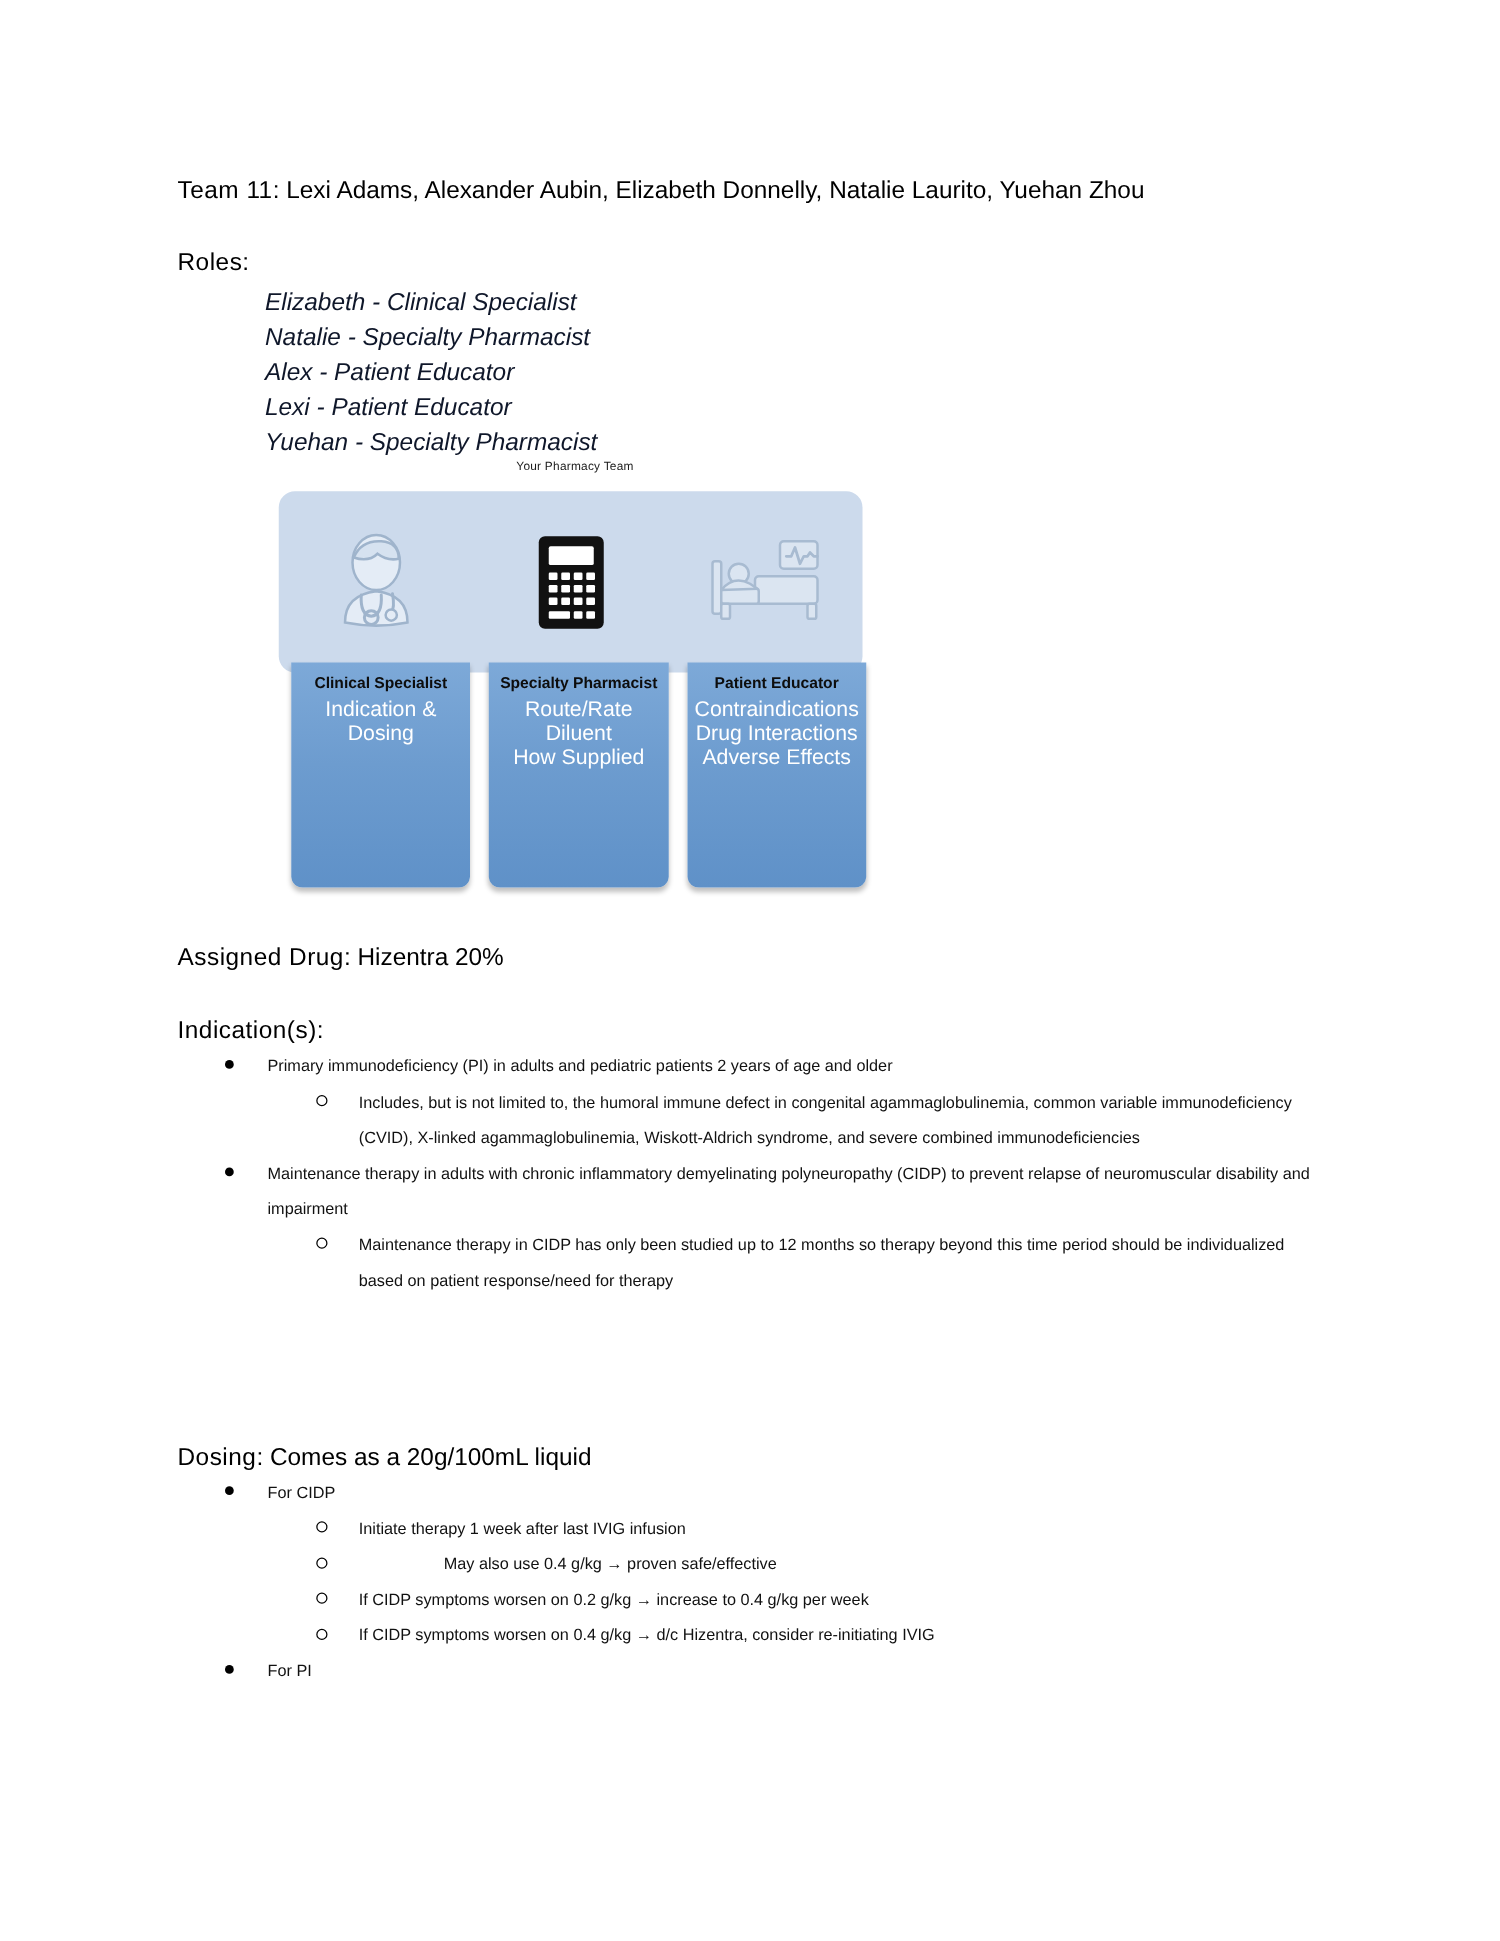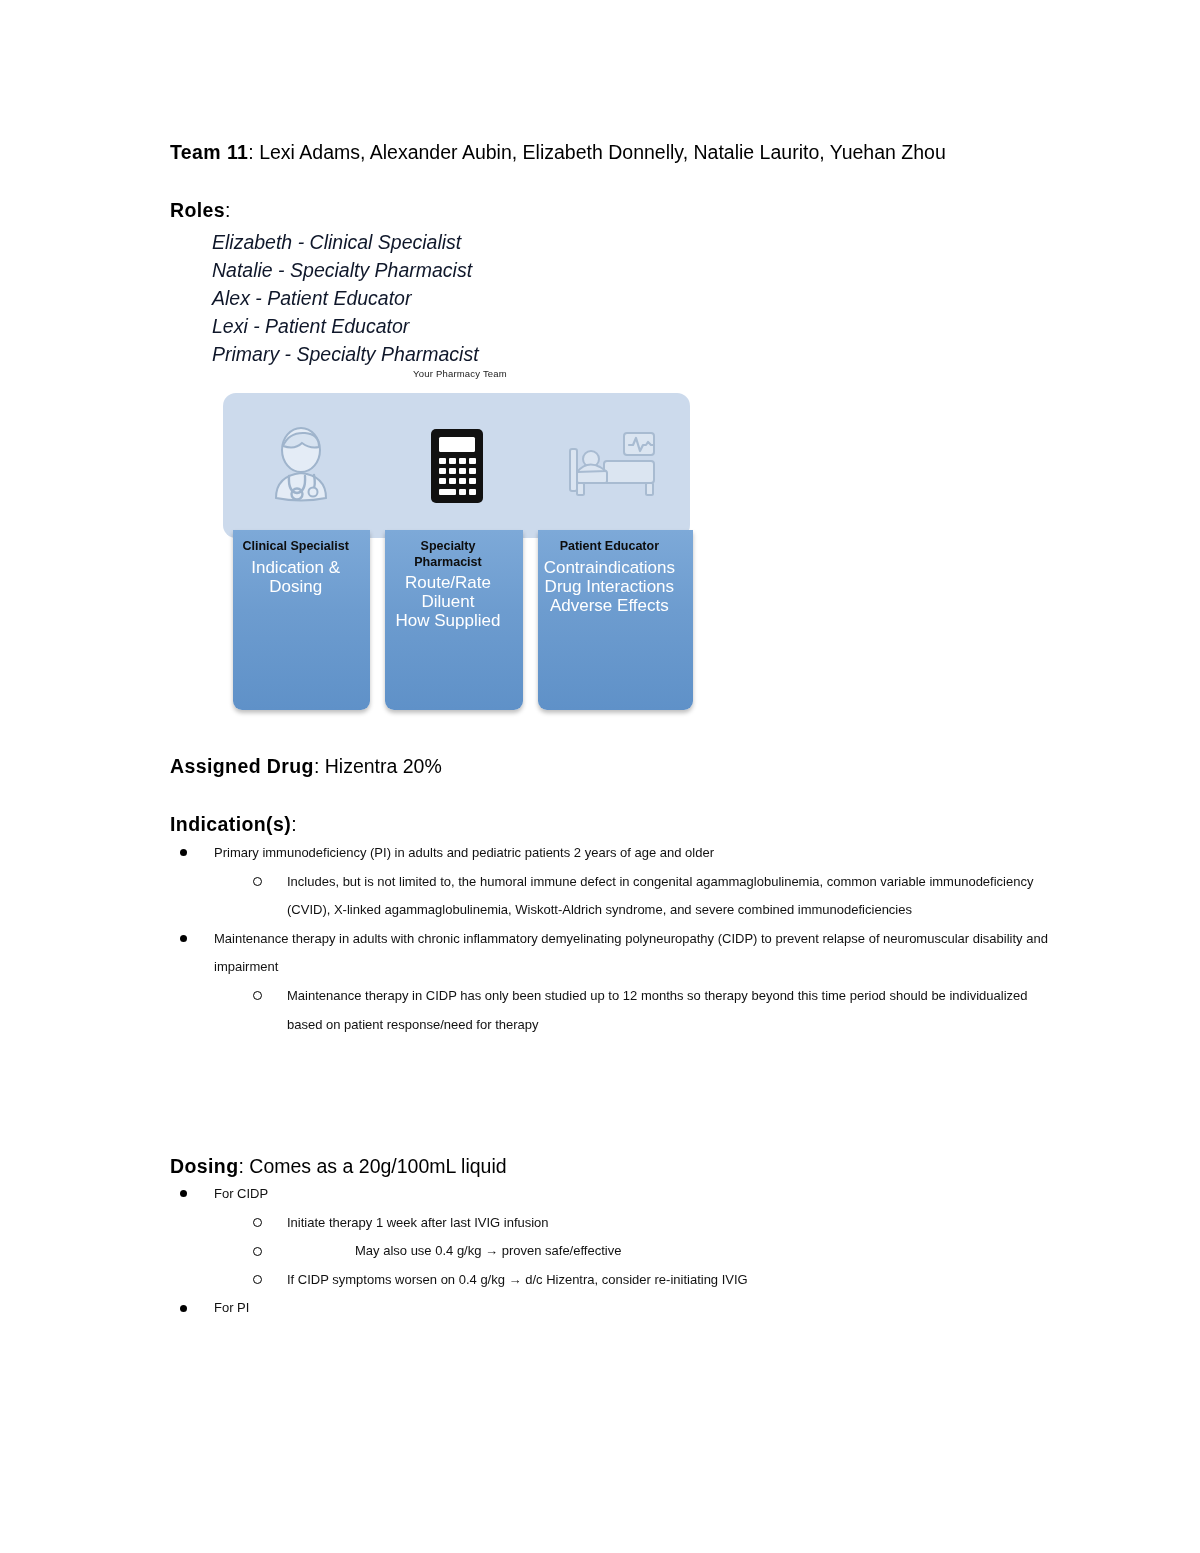--- a/index.html
+++ b/index.html
@@ -25,21 +25,21 @@
   }
   .bold { font-weight: bold; }
 
   .section-head {
     position: absolute;
     left: 142px;
     font-size: 19.5px;
     line-height: 28px;
     white-space: nowrap;
   }
-  .section-head .bold { font-weight: bold; letter-spacing: 0.4px; margin-left: 28px; }
+  .section-head .bold { font-weight: normal; letter-spacing: 0.4px; }
 
   
   .roles-list {
     position: absolute;
     left: 212px;
     top: 228px;
     width: 700px;
   }
   .roles-list .role-row {
     font-size: 19.5px;
@@ -142,21 +142,21 @@
     width: 460px;
     height: 180px;
     display: flex;
     gap: 15px;
   }
   .card {
     flex: 1 1 0;
     border-radius: 0 0 9px 9px;
     background: linear-gradient(180deg, #7da9d8 0%, #6d9ccf 45%, #5f91c8 100%);
     box-shadow: 0 3px 4px rgba(0,0,0,0.25);
-    padding: 9px 18px 0 6px;
+    padding: 9px 6px 0 6px;
     box-sizing: border-box;
     text-align: center;
   }
   .card-title {
     font-size: 12.5px;
     font-weight: bold;
     color: #0d0d0d;
     line-height: 15.5px;
     margin-bottom: 5px;
   }
@@ -178,21 +178,21 @@
 
   <div class="section-head" style="top:196px;">
     <span class="bold">Roles</span><span>:</span>
   </div>
 
   <div class="roles-list">
     <div class="role-row">Elizabeth - Clinical Specialist</div>
     <div class="role-row">Natalie - Specialty Pharmacist</div>
     <div class="role-row">Alex - Patient Educator</div>
     <div class="role-row">Lexi - Patient Educator</div>
-    <div class="role-row">Primary - Specialty Pharmacist</div>
+    <div class="role-row">Yuehan - Specialty Pharmacist</div>
   </div>
 
   <div class="figure">
 
     <div class="fig-title">Your Pharmacy Team</div>
 
     <div class="panel"></div>
 
     <div class="icon-row">
 
@@ -318,20 +318,24 @@
       <span>Initiate therapy 1 week after last IVIG infusion</span>
     </div>
     <div class="bullet-item lvl2">
       <span class="marker"><span class="circ"></span></span>
     </div>
     <div class="bullet-item lvl3">
       <span>May also use 0.4 g/kg → proven safe/effective</span>
     </div>
     <div class="bullet-item lvl2">
       <span class="marker"><span class="circ"></span></span>
+      <span>If CIDP symptoms worsen on 0.2 g/kg → increase to 0.4 g/kg per week</span>
+    </div>
+    <div class="bullet-item lvl2">
+      <span class="marker"><span class="circ"></span></span>
       <span>If CIDP symptoms worsen on 0.4 g/kg → d/c Hizentra, consider re-initiating IVIG</span>
     </div>
     <div class="bullet-item lvl1">
       <span class="marker"><span class="disc"></span></span>
       <span>For PI</span>
     </div>
   </div>
 
 </div>
 

